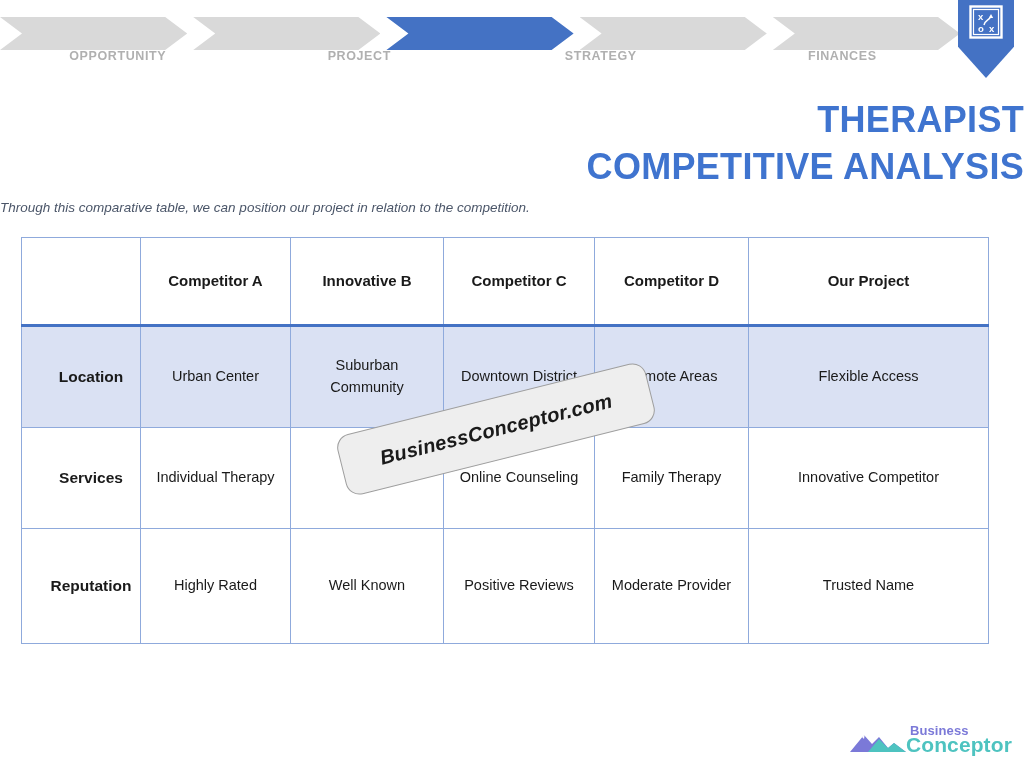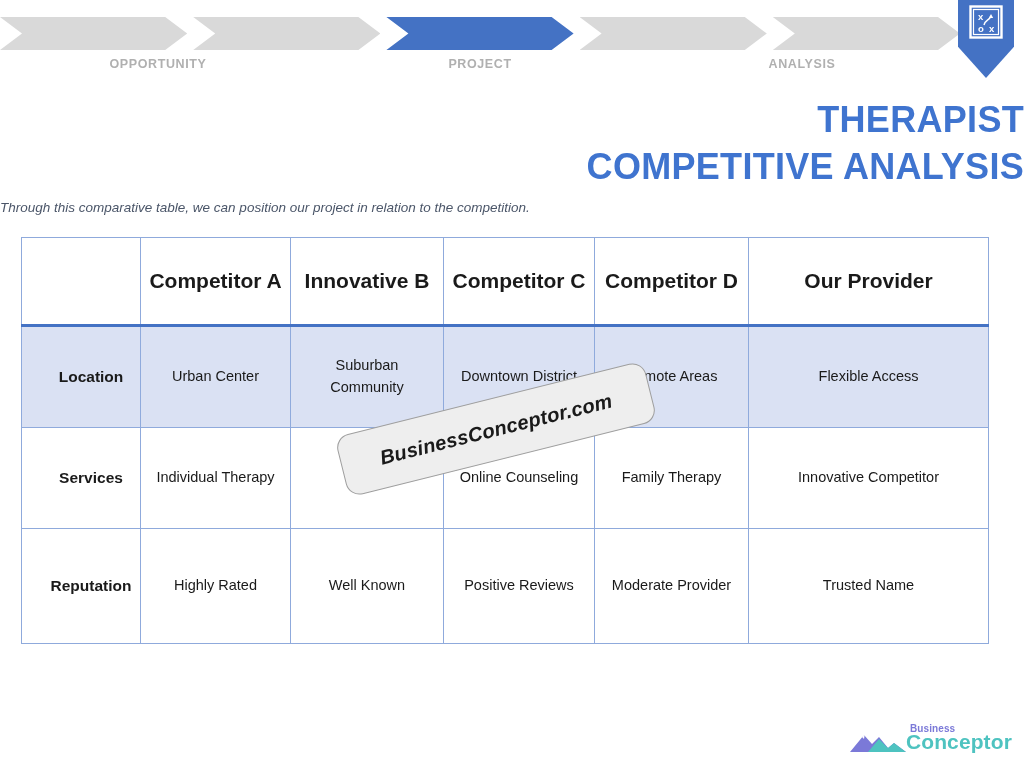--- a/index.html
+++ b/index.html
@@ -55,21 +55,20 @@
     gap: 6px;
   }
   .step-label {
     flex: 1 1 0;
     text-align: center;
     font-size: 12.5px;
     font-weight: bold;
     letter-spacing: .6px;
     color: #b0b0b0;
     line-height: 24px;
-    margin-top: 8px;
   }
   .step-label.active {
     color: #4472c4;
   }
 
   
   #pin-marker {
     position: absolute;
     right: 10px;
     top: -4px;
@@ -134,21 +133,21 @@
     vertical-align: middle;
     padding: 4px 6px;
     font-size: 14.5px;
     color: #1a1a1a;
     font-weight: normal;
     line-height: 1.5;
   }
   #comp-table thead th {
     height: 78px;
     font-weight: bold;
-    font-size: 21px;
+    font-size: 15px;
     background: #ffffff;
     border-bottom: 3px solid #4472c4;
   }
   #comp-table thead th.corner {
     border-bottom: 3px solid #4472c4;
   }
   #comp-table tbody tr.shaded td {
     background: #dae1f3;
   }
   #comp-table tbody tr td {
@@ -211,21 +210,21 @@
     height: 28px;
   }
   #footer-logo .brand {
     position: absolute;
     left: 62px;
     top: 4px;
     line-height: 1.02;
   }
   #footer-logo .brand .b1 {
     display: block;
-    font-size: 10px;
+    font-size: 13px;
     font-weight: bold;
     color: #7b79d8;
     letter-spacing: .1px;
   }
   #footer-logo .brand .b2 {
     display: block;
     font-size: 21px;
     font-weight: bold;
     color: #4ec3c0;
     letter-spacing: .1px;
@@ -240,21 +239,22 @@
   <div class="chev-row">
     <div class="chev first"></div>
     <div class="chev"></div>
     <div class="chev active"></div>
     <div class="chev"></div>
     <div class="chev"></div>
   </div>
   <div class="step-labels">
     <div class="step-label">OPPORTUNITY</div>
     <div class="step-label">PROJECT</div>
-    <div class="step-label">ANALYSIS</div>
+    <div class="step-label">STRATEGY</div>
+    <div class="step-label">FINANCES</div>
   </div>
 </div>
 
 <div id="pin-marker">
   <div class="pin-shape"></div>
   <svg class="pin-glyph" viewBox="0 0 34 34">
     <rect x="1.5" y="1.5" width="31" height="31" fill="none" stroke="#ffffff" stroke-width="2.4"></rect>
     <rect x="4.5" y="4.5" width="25" height="25" fill="none" stroke="#ffffff" stroke-width="1.2"></rect>
     <text x="9" y="15" font-family="'Liberation Sans', sans-serif" font-size="9.5" font-weight="bold" fill="#ffffff">x</text>
     <text x="9" y="27" font-family="'Liberation Sans', sans-serif" font-size="9.5" font-weight="bold" fill="#ffffff">o</text>
@@ -279,21 +279,21 @@
       <col class="c4">
       <col class="c5">
   </colgroup>
   <thead>
     <tr>
       <th class="corner"></th>
       <th>Competitor A</th>
       <th>Innovative B</th>
       <th>Competitor C</th>
       <th>Competitor D</th>
-      <th>Our Provider</th>
+      <th>Our Project</th>
     </tr>
   </thead>
   <tbody>
     <tr class="shaded">
       <td class="rowhead">Location</td>
       <td>Urban Center</td>
       <td>Suburban Community</td>
       <td>Downtown District</td>
       <td>Remote Areas</td>
       <td>Flexible Access</td>

